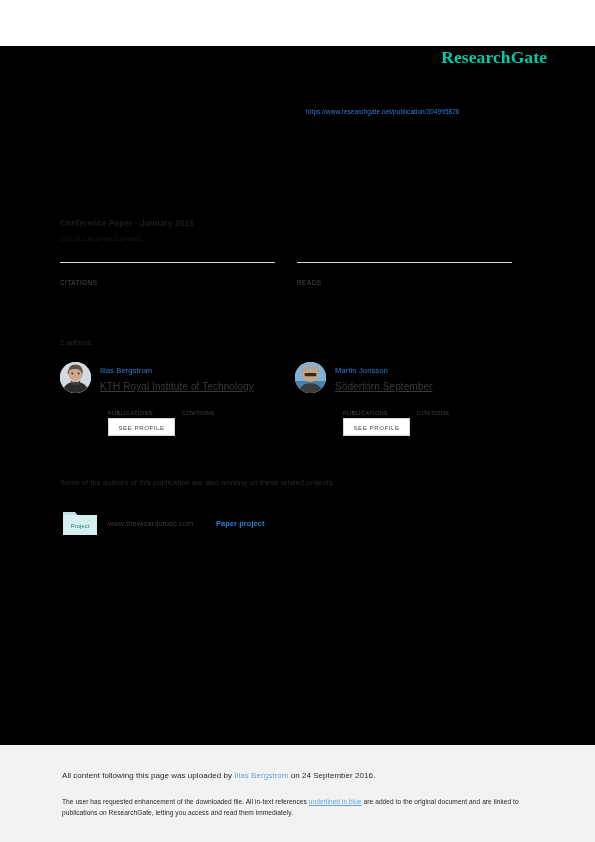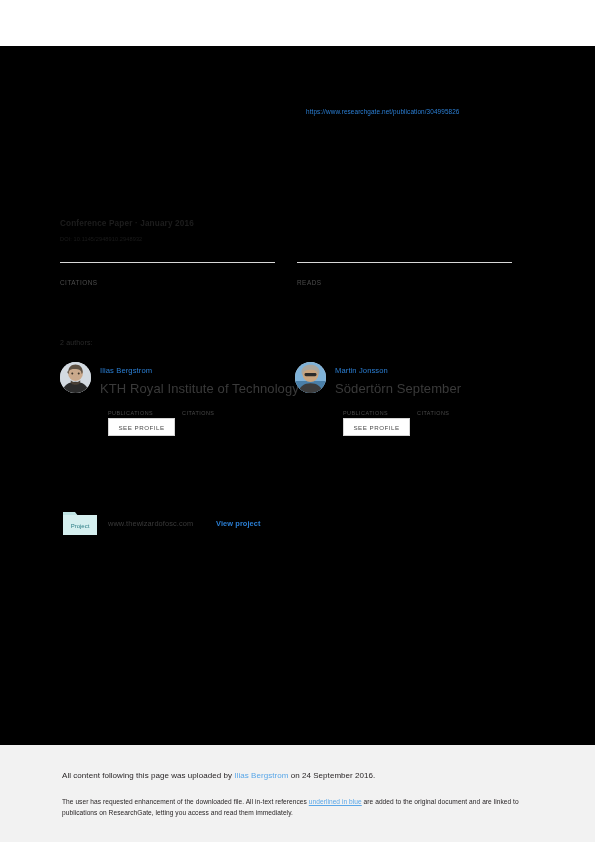--- a/index.html
+++ b/index.html
@@ -139,24 +139,25 @@
     position: absolute;
     left: 40px; top: 6px;
     font-size: 7.6px;
     color: #2b7fd4;
     letter-spacing: 0.1px;
     white-space: nowrap;
   }
   .author-affil {
     position: absolute;
     left: 40px; top: 21px;
-    font-size: 13px;
+    font-size: 10px;
     color: #3a3a3a;
     letter-spacing: 0.1px;
     white-space: nowrap;
+    text-decoration: underline;
   }
   .author-stats {
     position: absolute;
     left: 48px; top: 40px;
     width: 180px;
   }
   .as-cell {
     position: absolute;
     top: 0;
     text-align: left;
@@ -261,20 +262,21 @@
   }
 </style>
 </head>
 <body>
 
 <div class="page">
 
   <div class="top-band"></div>
   <div class="dark-body"></div>
 
+  <div class="brand">ResearchGate</div>
 
   <div class="url-line">https://www.researchgate.net/publication/304995826</div>
 
   <div class="title-hidden"></div>
 
   <div class="meta-type">Conference Paper · January 2016</div>
   <div class="meta-doi">DOI: 10.1145/2948910.2948932</div>
 
   <div class="stats">
     <div class="stat-col citations">
@@ -337,31 +339,32 @@
         <div class="as-label">PUBLICATIONS</div>
       </div>
       <div class="as-cell cites">
         <div class="as-num">180</div>
         <div class="as-label">CITATIONS</div>
       </div>
     </div>
     <div class="see-profile">SEE PROFILE</div>
   </div>
 
+  <div class="projects-head">Some of the authors of this publication are also working on these related projects:</div>
 
   <div class="project-row">
     <div class="folder-icon">
       <svg width="36" height="28" viewBox="0 0 36 28" xmlns="http://www.w3.org/2000/svg">
         <path d="M1 3h12l2.4 3H35v20H1z" fill="#bfe3e3"></path>
         <path d="M1 6h34v20H1z" fill="#d5efef"></path>
         <text x="18" y="19" font-family="Liberation Sans, sans-serif" font-size="6" fill="#2e7f87" text-anchor="middle">Project</text>
       </svg>
     </div>
     <div class="project-title">www.thewizardofosc.com</div>
-    <div class="view-project">View project</div>
+    <div class="view-project">Paper project</div>
   </div>
 
   <div class="footer">
     <div class="footer-upload"><span>All content following this page was uploaded by </span><span class="lnk">Ilias Bergstrom</span><span> on 24 September 2016.</span></div>
     <div class="footer-note"><span>The user has requested enhancement of the downloaded file. All in-text references </span><span class="lnk-underline">underlined in blue</span><span> are added to the original document and are linked to publications on ResearchGate, letting you access and read them immediately.</span></div>
   </div>
 
 </div>
 
 </body></html>

